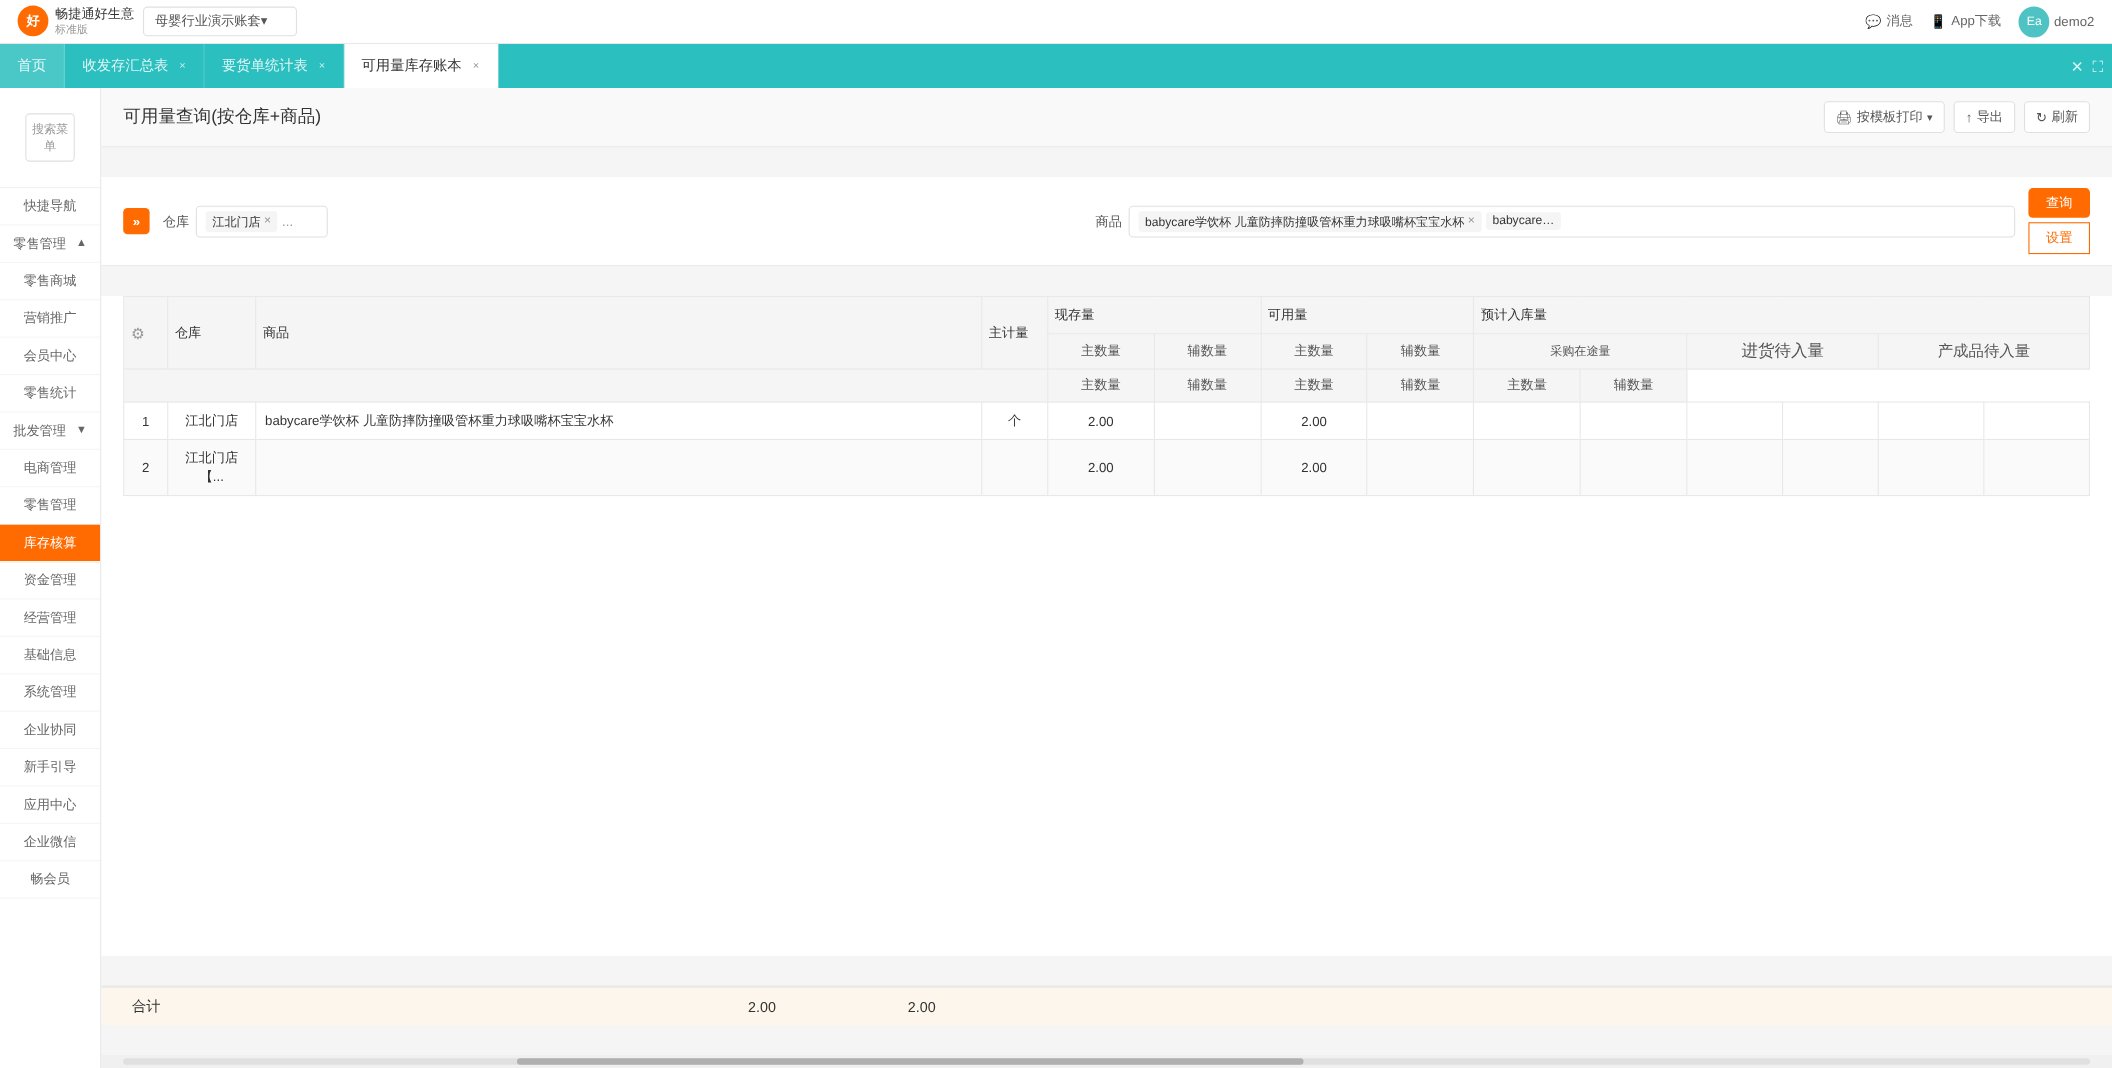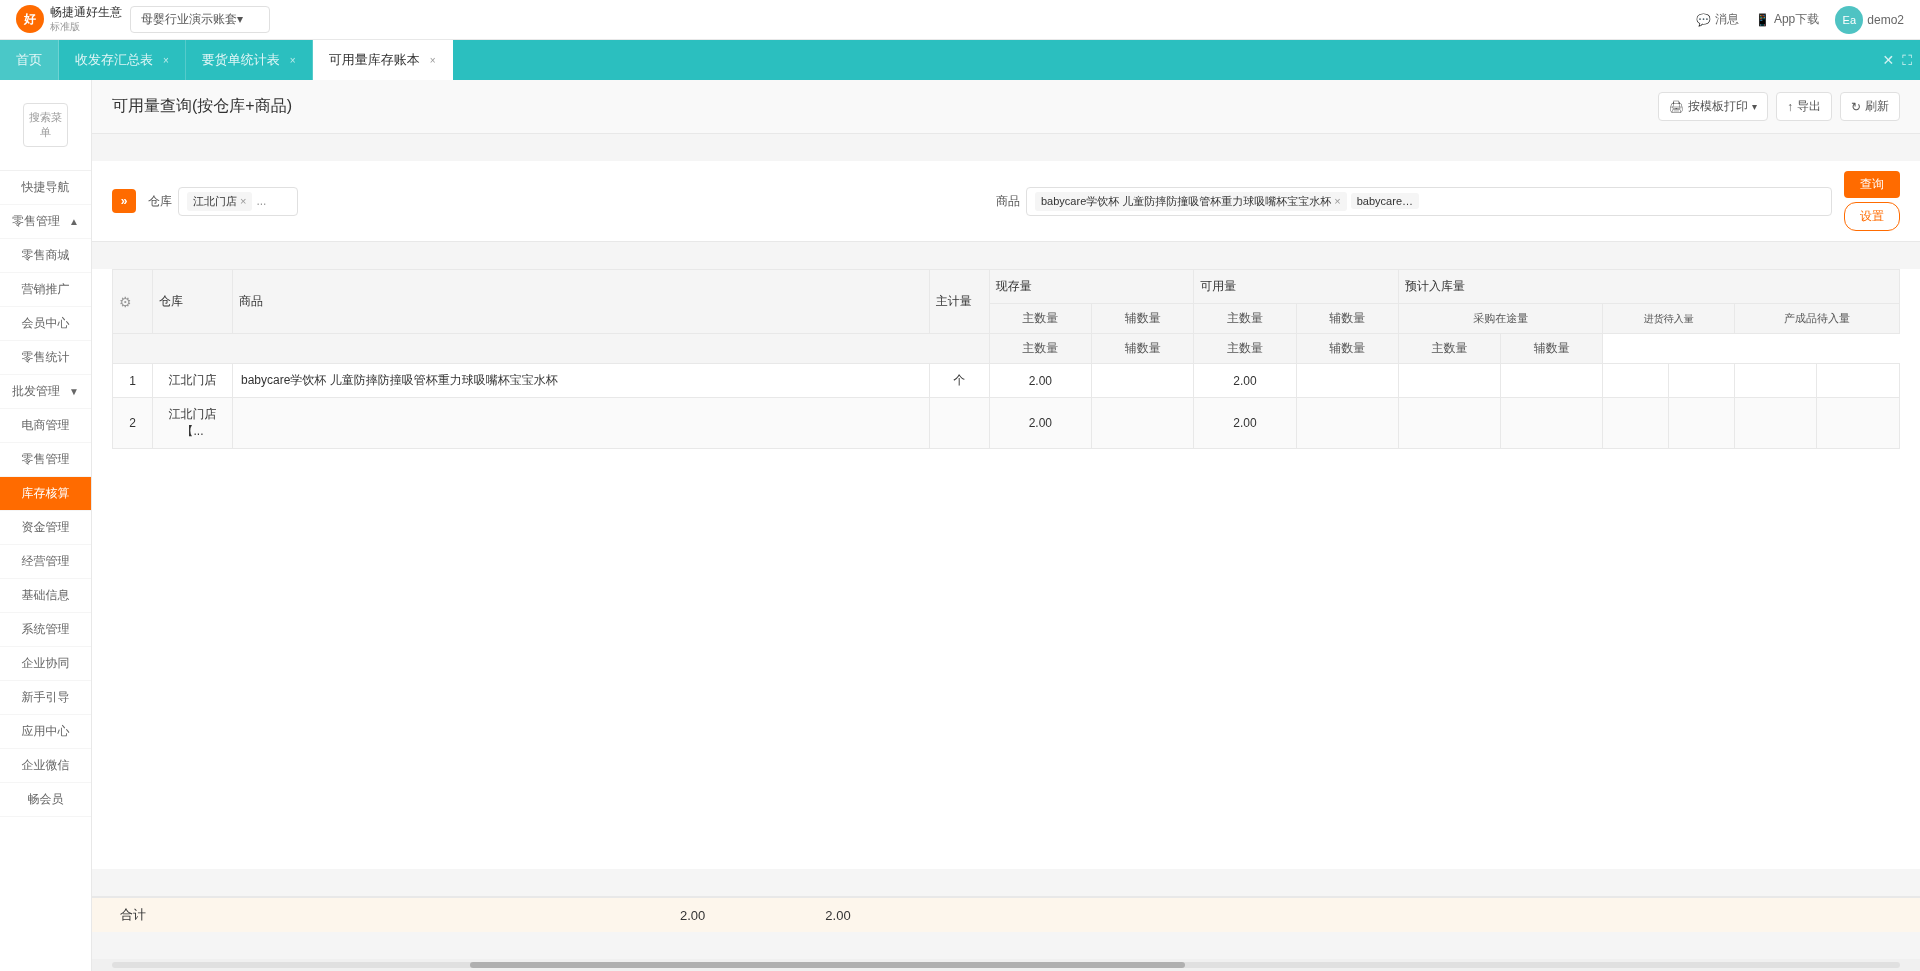--- a/index.html
+++ b/index.html
@@ -170,21 +170,21 @@
       border: 1px solid #e0e0e0; border-radius: 4px;
       padding: 4px 8px; background: #fff; flex: 1;
     }
     .action-buttons { display: flex; flex-direction: column; gap: 4px; }
     .btn-query {
       padding: 5px 16px; background: #ff6b00; color: white;
       border: none; border-radius: 4px; cursor: pointer; font-size: 12px;
     }
     .btn-settings {
       padding: 5px 12px; background: #fff; color: #ff6b00;
-      border: 1px solid #ff6b00; border-radius: 12px; cursor: pointer; font-size: 12px;
+      border: 1px solid #ff6b00; border-radius: 0; cursor: pointer; font-size: 12px;
     }
 
     
     .table-area {
       flex: 1;
       overflow: auto;
       background: #fff;
       padding: 0 20px;
     }
     table {
@@ -443,22 +443,22 @@
             <th colspan="2">现存量</th>
             <th colspan="2">可用量</th>
             <th colspan="6">预计入库量</th>
           </tr>
           <tr class="table-header-sub">
             <th>主数量</th>
             <th>辅数量</th>
             <th>主数量</th>
             <th>辅数量</th>
             <th colspan="2" style="font-size:11px">采购在途量</th>
-            <th colspan="2" style="font-size:10px">进货待入量</th>
-            <th colspan="2" style="font-size:11px">产成品待入量</th>
+            <th colspan="2" style="font-size:15px">进货待入量</th>
+            <th colspan="2" style="font-size:14px">产成品待入量</th>
           </tr>
           <tr class="table-header-sub">
             <th colspan="4"></th>
             <th>主数量</th>
             <th>辅数量</th>
             <th>主数量</th>
             <th>辅数量</th>
             <th>主数量</th>
             <th>辅数量</th>
           </tr>

